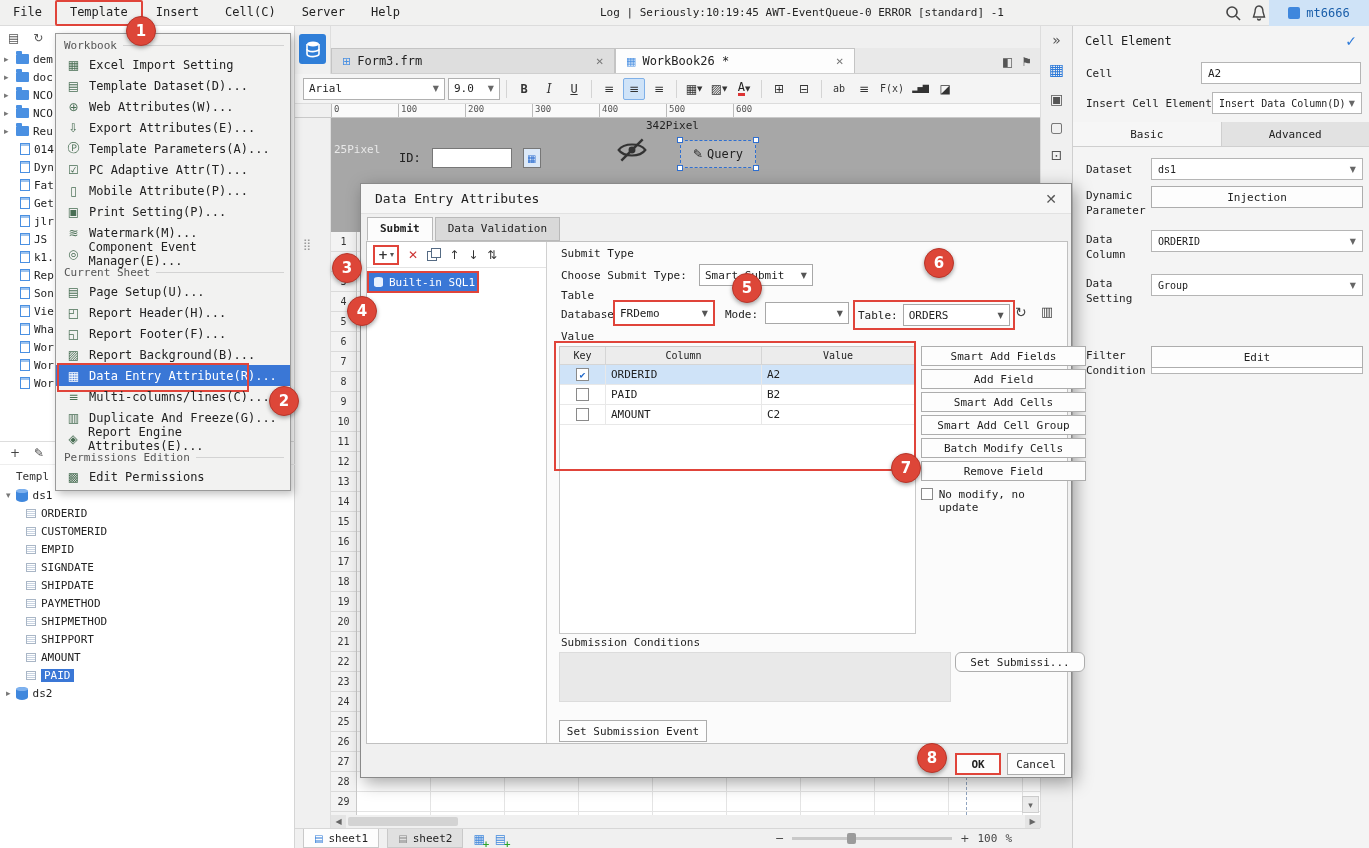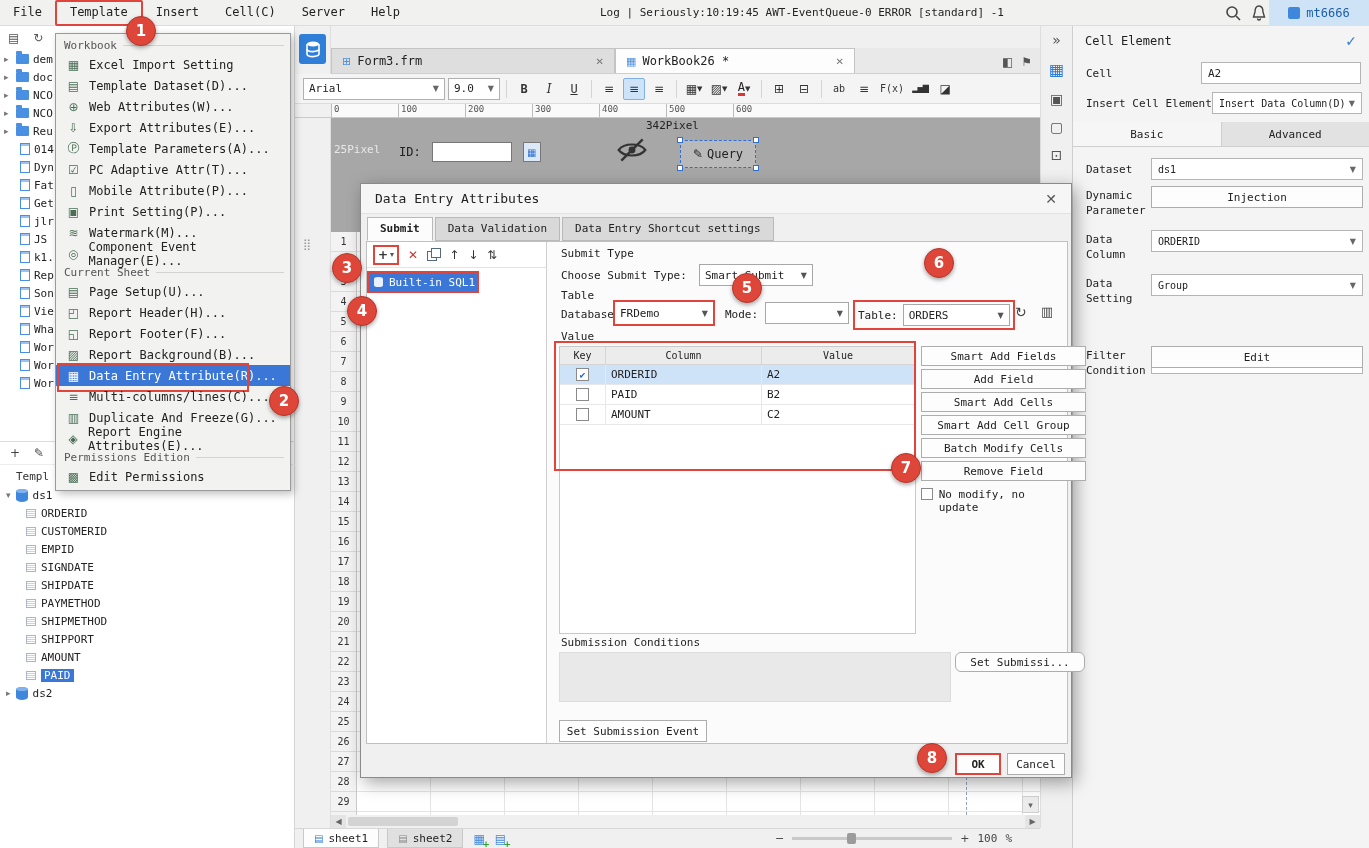--- a/index.html
+++ b/index.html
@@ -86,21 +86,21 @@
 
   .ruler { position:absolute; left:331px; top:104px; width:709px; height:14px; background:#fafafa;
            border-bottom:1px solid #c9c9c9; display:flex; overflow:hidden; }
   .tick { width:67px; flex:0 0 67px; font-size:9px; color:#555; border-left:1px solid #bbb; padding-left:2px; }
   .ruler-corner { position:absolute; left:295px; top:104px; width:36px; height:14px; background:#f0f0f0;
                   border-bottom:1px solid #c9c9c9; }
 
   .canvas { position:absolute; left:331px; top:118px; width:709px; height:114px; background:#a7a7a7; }
   .px-left { position:absolute; left:3px; top:25px; color:#e9e9e9; font-size:11px; }
   .px-width { position:absolute; left:315px; top:1px; color:#222; font-size:11px; }
-  .id-widget { position:absolute; left:68px; top:24px; display:flex; align-items:center; gap:11px;justify-content:center; }
+  .id-widget { position:absolute; left:68px; top:30px; display:flex; align-items:center; gap:11px;justify-content:center; }
   .id-input { width:80px; height:20px; background:#fff; border:1px solid #777; }
   .id-combo { width:18px; height:20px; background:#dce9f8; border:1px solid #777; color:#2f6fd0;
               font-size:10px; display:flex; align-items:center; justify-content:center; }
   .query-btn { position:absolute; left:349px; top:22px; width:76px; height:28px; background:#b9b9b9;
                border:1px dashed #2f6fd0; display:flex; align-items:center; justify-content:center; gap:4px; font-size:12px; }
   .query-btn .hnd { position:absolute; width:6px; height:6px; background:#fff; border:1px solid #2f6fd0; }
   .h-tl{left:-4px;top:-4px;} .h-tr{right:-4px;top:-4px;} .h-bl{left:-4px;bottom:-4px;} .h-br{right:-4px;bottom:-4px;}
   .eye-slash { position:absolute; left:285px; top:18px; }
 
   .grid { position:absolute; left:331px; top:232px; width:709px; height:583px; background:#fff; }
@@ -710,21 +710,20 @@
   </div>
 
   <div class="dialog">
     <div class="dlg-title">
       <span>Data Entry Attributes</span>
       <span class="dlg-close g">✕</span>
     </div>
     <div class="dlg-tabs">
       <span class="dlg-tab">Submit</span>
       <span class="dlg-tab">Data Validation</span>
-      <span class="dlg-tab">Data Entry Shortcut settings</span>
     </div>
     <div class="dlg-content">
       <div class="dlg-list">
         <div class="dl-toolbar">
           <span class="add-btn">
             <span class="g">+</span>
             <span class="arrow g">▾</span>
           </span>
           <span class="icon-x g">✕</span>
           <span class="icon-copy"></span>

